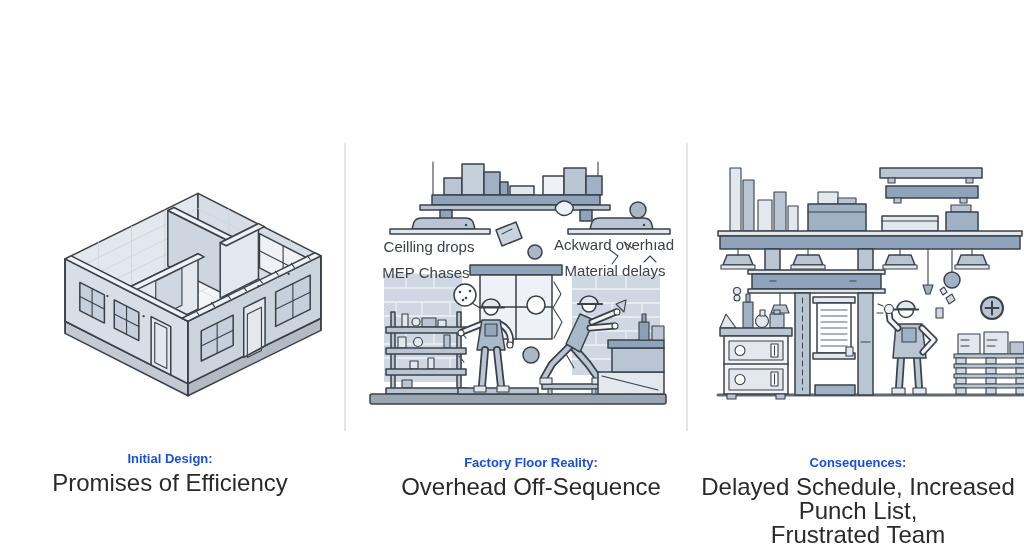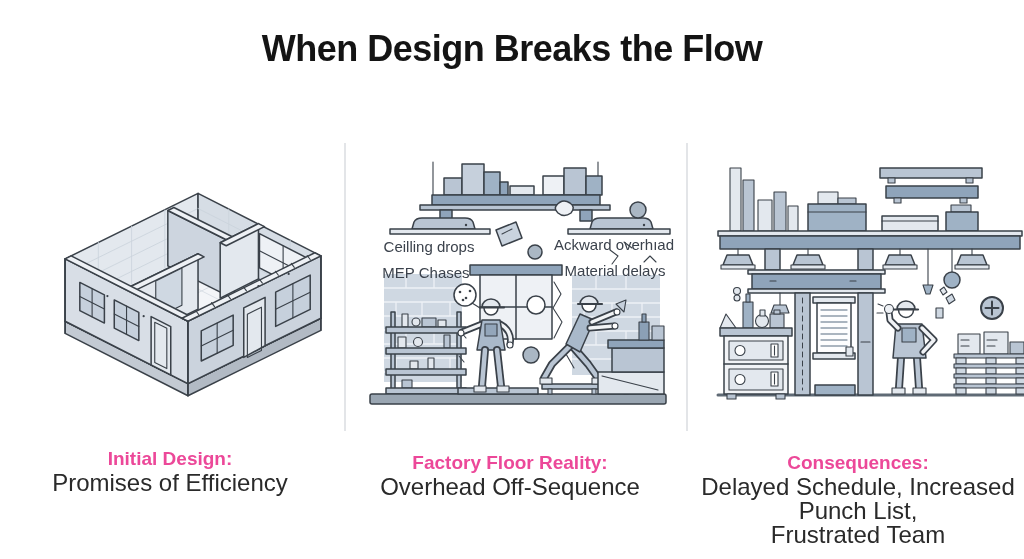--- a/index.html
+++ b/index.html
@@ -8,41 +8,40 @@
   .title{position:absolute;top:28px;left:0;width:100%;text-align:center;
          font-size:36px;font-weight:bold;letter-spacing:-0.5px;color:#141414;}
   .divider{position:absolute;top:143px;height:288px;width:1.5px;background:#e3e5e8;}
   .d1{left:344px;} .d2{left:686px;}
   .panel{position:absolute;margin:12px;}
   .p1{left:35px;top:133px;}
   .p2{left:346px;top:130px;}
   .p3{left:698px;top:130px;}
   .caption{position:absolute;text-align:center;}
   .c1{left:30px;top:446px;width:280px;}
-  .c2{left:370px;top:450px;width:280px;}
+  .c2{left:391px;top:450px;width:280px;}
   .c3{left:688px;top:450px;width:340px;}
-  .cap-title{font-size:19px;font-weight:bold;color:#ec4899;line-height:25px;}
+  .cap-title{font-size:13px;font-weight:bold;color:#1d4ed8;line-height:25px;}
   .cap-line{font-size:24px;color:#2a2a2a;line-height:24px;}
   
   .s{stroke:#3a4149;stroke-width:1.5;stroke-linejoin:round;stroke-linecap:round;}
   .t{stroke:#3a4149;stroke-width:1.1;stroke-linejoin:round;stroke-linecap:round;}
   .grid{stroke:#c9d2db;stroke-width:0.8;}
   .fgrid{stroke:#d5dbe2;stroke-width:0.8;}
   .brick{stroke:#eef2f6;stroke-width:1.3;}
   .fn{fill:none}.fw{fill:#ffffff}.fp{fill:#f2f4f7}.fl{fill:#e3e8ee}.flt{fill:#eef1f5}
   .fm{fill:#b9c5d3}.fs{fill:#8fa4ba}.fd{fill:#9fb2c5}.fg{fill:#c6d0dc}
   .fwall{fill:#d8dee6}.fwall2{fill:#cbd3dd}.fback{fill:#e3e8ee}.fback2{fill:#d6dde5}
   .ffloor{fill:#f3f5f8}.fbrick{fill:#cfd8e2}.fgray{fill:#aab7c4}.fbar{fill:#9aa6b2}
   .lbl{font-family:"Liberation Sans",sans-serif;font-size:15px;fill:#3b424c;}
 </style>
 </head>
 <body>
 
 <div class="stage">
-  <h1 class="title" style="margin:0;">When Design Breaks the Flow</h1>
   <div class="divider d1"></div>
   <div class="divider d2"></div>
 
   <figure class="panel p1">
     <svg width="292" height="277" viewBox="0 0 290 275">
       <g class="s">
 
         <polygon points="18,175 140,237 140,249 18,187" fill="#c3cad3"></polygon>
         <polygon points="140,237 272,172 272,184 140,249" fill="#b2bac4"></polygon>
 

